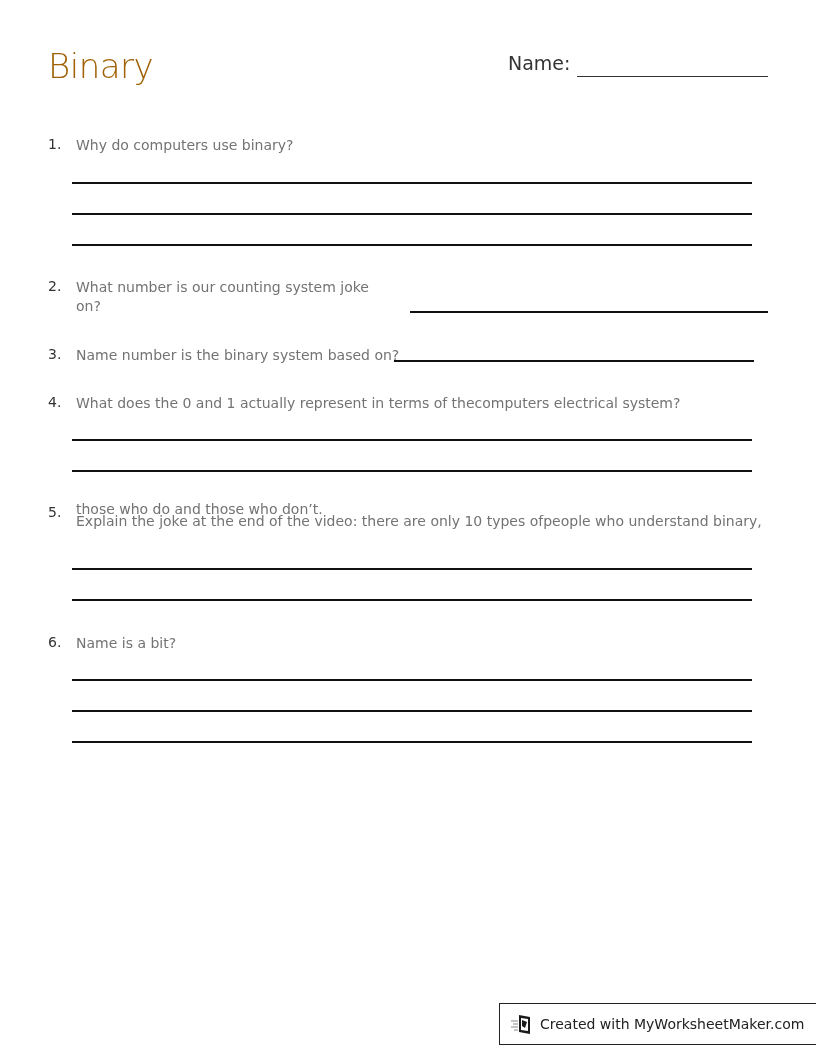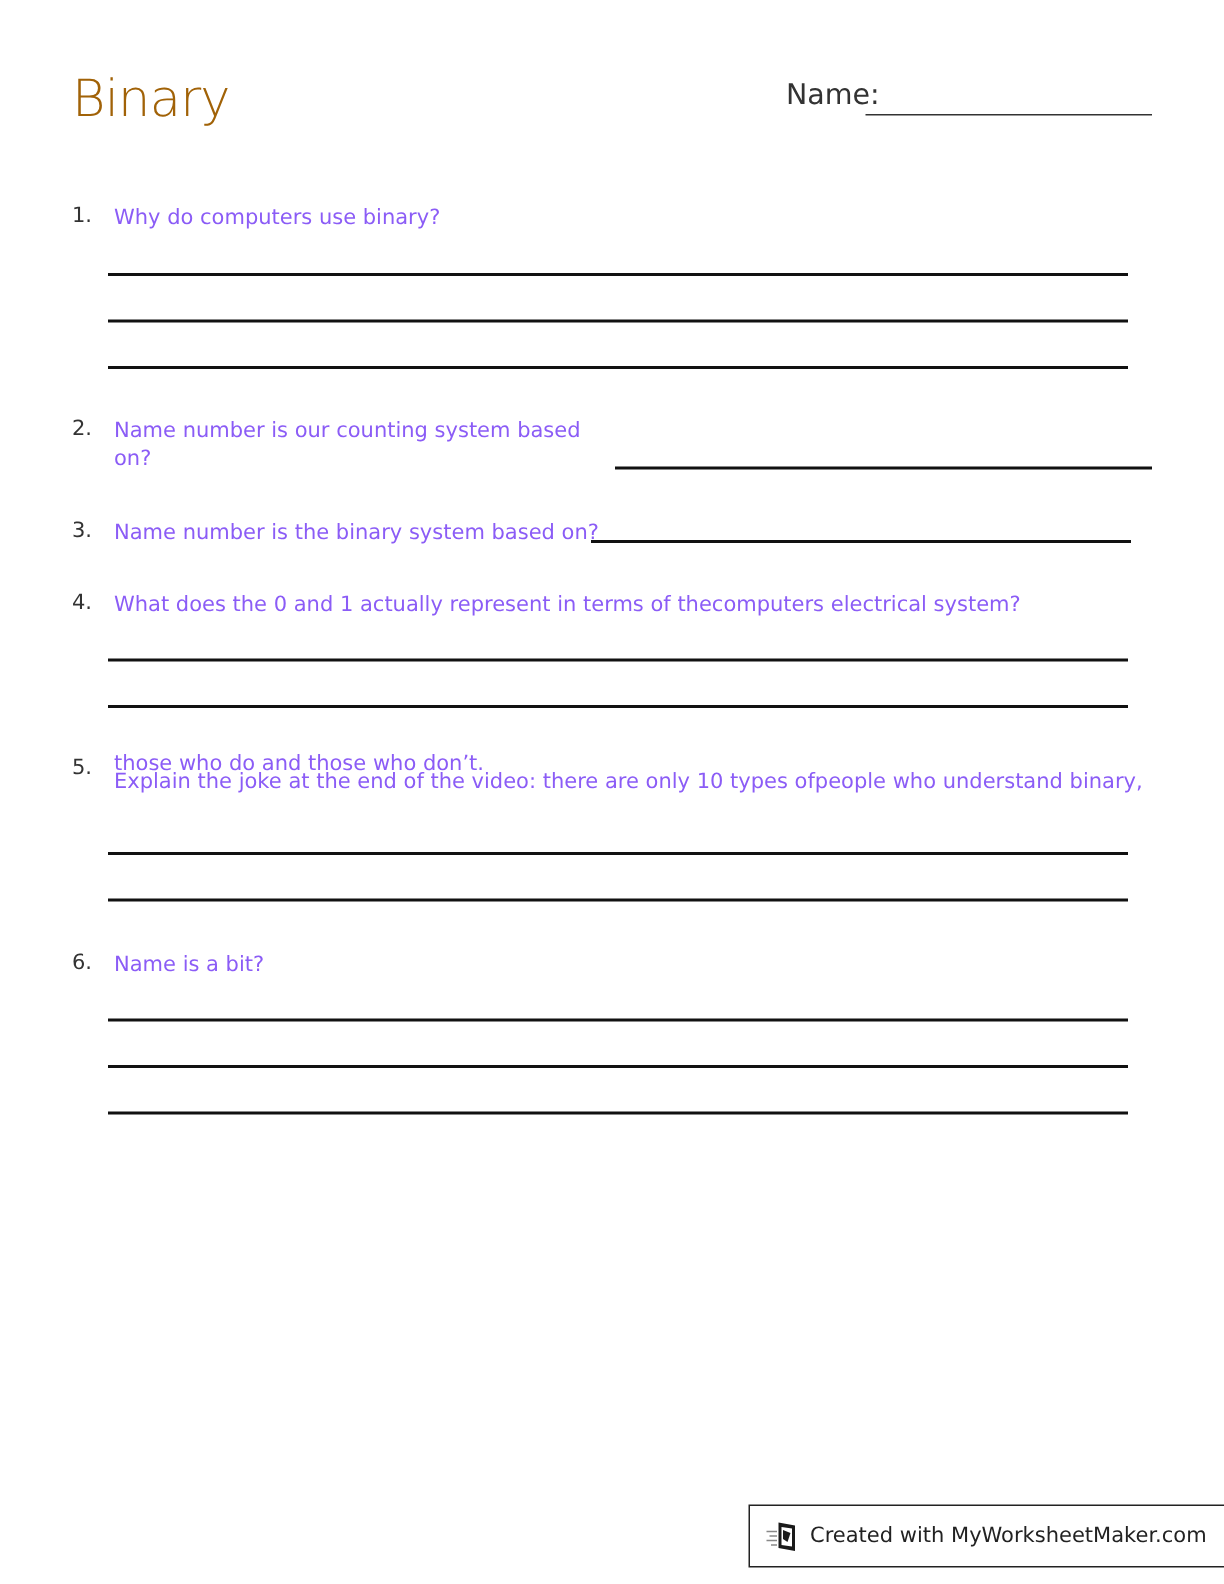--- a/index.html
+++ b/index.html
@@ -1,24 +1,24 @@
 <!DOCTYPE html>
 <html><head>
 <meta charset="utf-8">
 <style>
   html, body { margin: 0; padding: 0; background: #ffffff; }
   body { width: 816px; height: 1056px; position: relative; overflow: hidden;
          font-family: "DejaVu Sans", "Liberation Sans", sans-serif; color: #333333; }
   .title { position: absolute; left: 48px; top: 46px; font-size: 34px; font-weight: 300;
            letter-spacing: -0.5px; color: #a16207; }
-  .name-label { position: absolute; left: 524px; top: 52px; font-size: 19px; color: #333; }
+  .name-label { position: absolute; left: 508px; top: 52px; font-size: 19px; color: #333; }
   .name-line { position: absolute; left: 577px; top: 76px; width: 191px; height: 0;
                border-top: 1.5px solid #333; }
   .q-num { position: absolute; left: 48px; font-size: 14px; color: #333; }
-  .q-text { position: absolute; left: 76px; font-size: 14px; color: #8b5cf6; line-height: 19px; }
+  .q-text { position: absolute; left: 76px; font-size: 14px; color: #737373; line-height: 19px; }
   .line { position: absolute; height: 0; border-top: 2.5px solid #111; }
   .footer { position: absolute; left: 499px; top: 1003px; width: 342px; height: 42px;
             border: 1.2px solid #222; box-sizing: border-box; display: flex; align-items: center; }
   .footer-icon { margin-left: 10px; width: 24px; height: 22px; }
   .footer-text { margin-left: 6px; font-size: 14px; color: #222; }
 </style>
 </head>
 <body>
 
 <div>
@@ -26,21 +26,21 @@
   <div class="name-label">Name:</div>
   <div class="name-line"></div>
 
   <div class="q-num" style="top:136px">1.</div>
   <div class="q-text" style="top:136px">Why do computers use binary?</div>
   <div class="line" style="left:72px; width:680px; top:182px"></div>
   <div class="line" style="left:72px; width:680px; top:213px"></div>
   <div class="line" style="left:72px; width:680px; top:244px"></div>
 
   <div class="q-num" style="top:278px">2.</div>
-  <div class="q-text" style="top:278px">Name number is our counting system based</div>
+  <div class="q-text" style="top:278px">What number is our counting system joke</div>
   <div class="q-text" style="top:297px">on?</div>
   <div class="line" style="left:410px; width:358px; top:311px"></div>
 
   <div class="q-num" style="top:346px">3.</div>
   <div class="q-text" style="top:346px">Name number is the binary system based on?</div>
   <div class="line" style="left:394px; width:360px; top:360px"></div>
 
   <div class="q-num" style="top:394px">4.</div>
   <div class="q-text" style="top:394px">What does the 0 and 1 actually represent in terms of thecomputers electrical system?</div>
   <div class="line" style="left:72px; width:680px; top:439px"></div>

